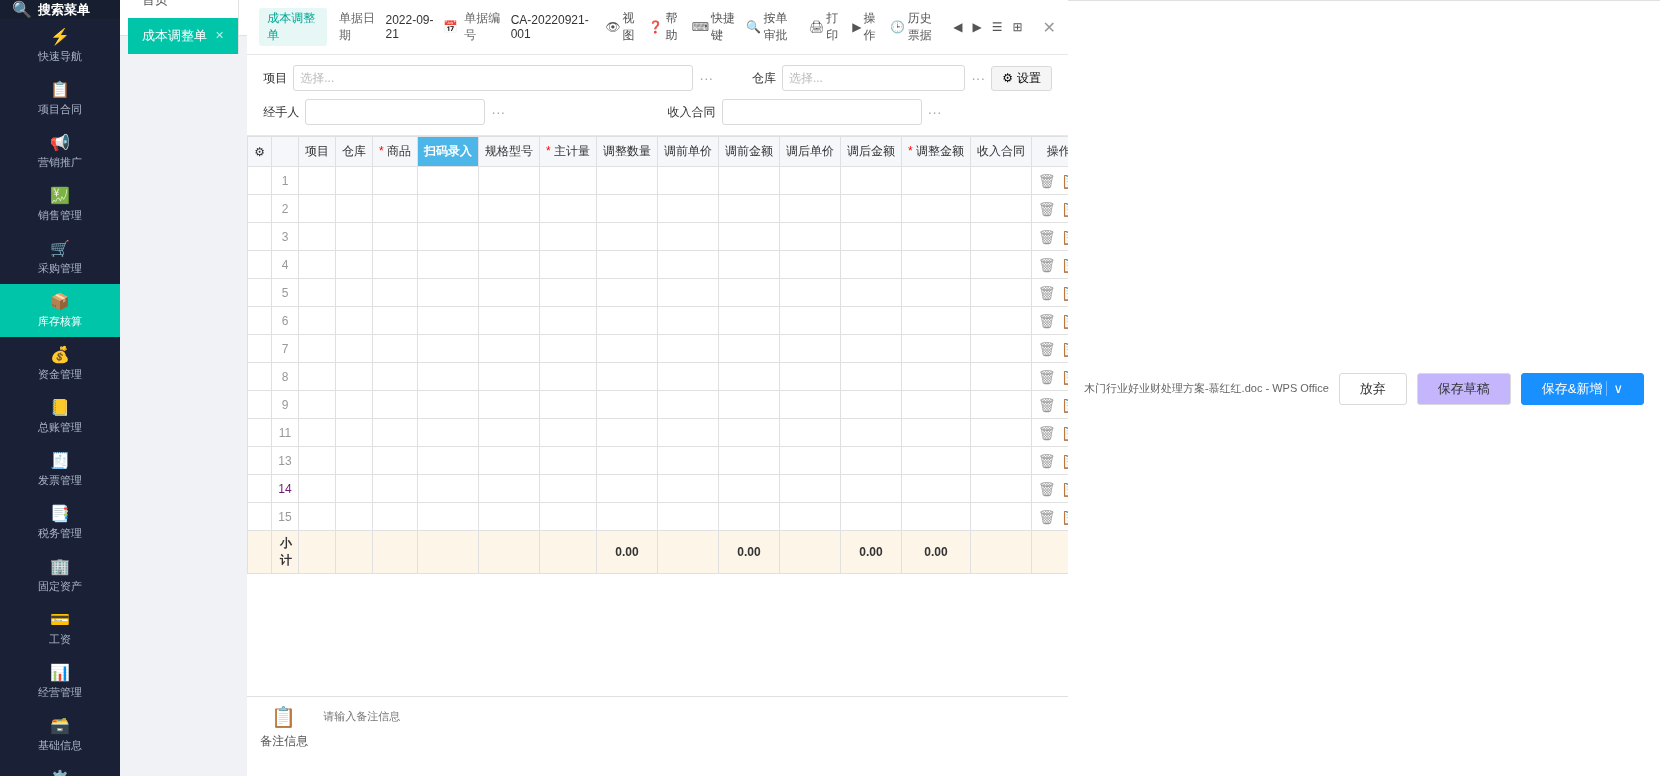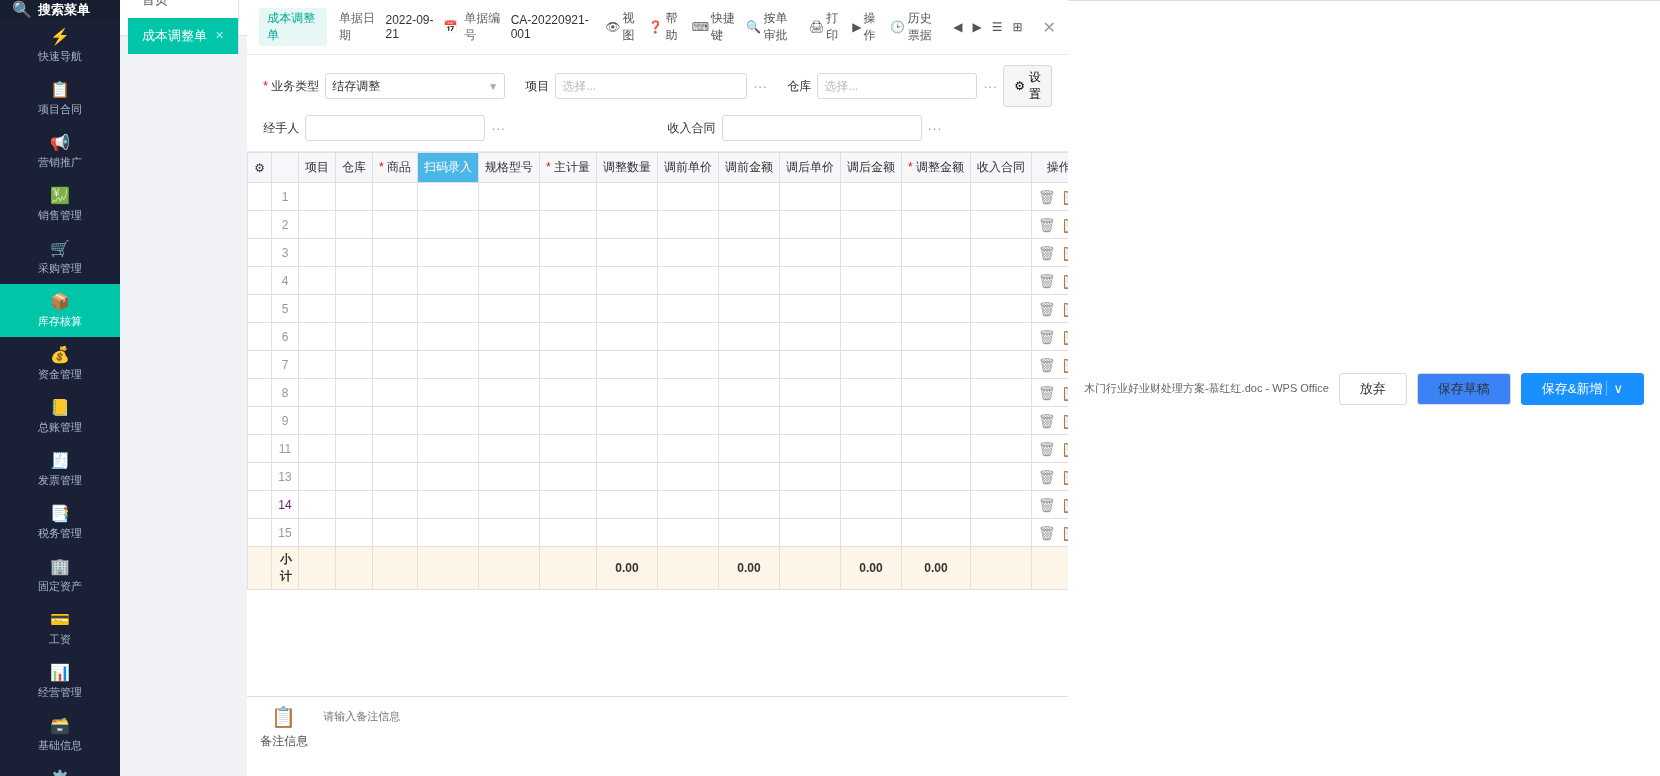--- a/index.html
+++ b/index.html
@@ -197,20 +197,21 @@
       white-space: nowrap;
       color: #333;
       font-weight: normal;
       position: sticky;
       top: 0;
       z-index: 2;
     }
     .data-table thead th.highlighted {
       background: #4db6e8;
       color: #fff;
+      font-weight: bold;
     }
     .data-table tbody td {
       border: 1px solid #e0e0e0;
       padding: 4px 6px;
       height: 28px;
       text-align: center;
       color: #333;
     }
     .subtotal-row td {
       background: #fdf6e8 !important;
@@ -264,21 +265,21 @@
     }
     .footer-left { color: #666; font-size: 11px; margin-right: auto; }
     .btn {
       padding: 6px 20px;
       border-radius: 3px;
       font-size: 13px;
       cursor: pointer;
       border: 1px solid #d9d9d9;
     }
     .btn-default { background: #fff; color: #333; }
-    .btn-secondary { background: #3b82f6; color: #333; border-color: #d9d9d9; }
+    .btn-secondary { background: #c4b5fd; color: #333; border-color: #d9d9d9; }
     .btn-primary { background: #1890ff; color: #fff; border-color: #1890ff; display: flex; align-items: center; gap: 4px; }
 
     
     ::-webkit-scrollbar { width: 6px; height: 6px; }
     ::-webkit-scrollbar-track { background: #f1f1f1; }
     ::-webkit-scrollbar-thumb { background: #ccc; border-radius: 3px; }
   </style>
 </head>
 <body>
 
@@ -416,27 +417,20 @@
           </span>
           <span>
             <span>⊞</span>
           </span>
         </div>
       <span class="close-window">✕</span>
     </div>
 
     <div class="form-fields">
       <div class="form-row">
-        <div class="form-group">
-          <span class="form-label required">业务类型</span>
-          <div class="form-select-box">
-            <span>结存调整</span>
-            <span class="arrow">▼</span>
-          </div>
-        </div>
         <div class="form-group">
           <span class="form-label">项目</span>
           <div class="form-select-box" style="max-width:400px;">
             <span class="form-placeholder">选择...</span>
             <span class="form-dots"></span>
           </div>
           <span class="form-dots">···</span>
         </div>
         <div class="form-group" style="max-width:300px;">
           <span class="form-label">仓库</span>

